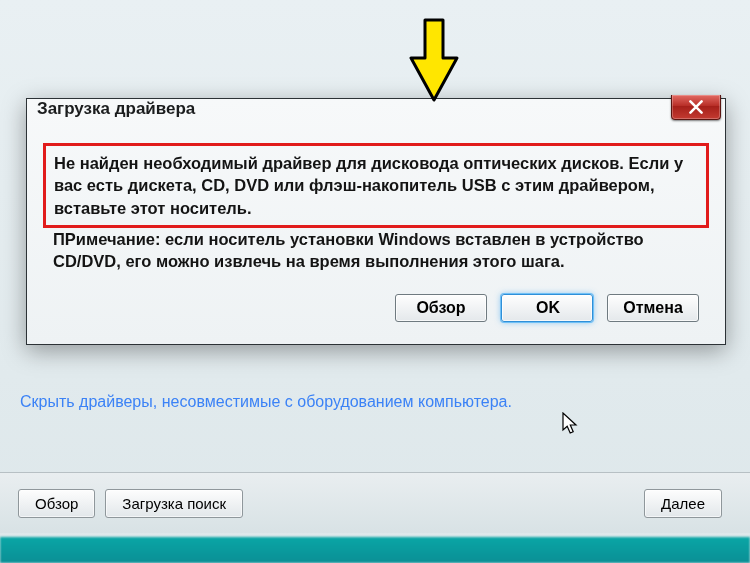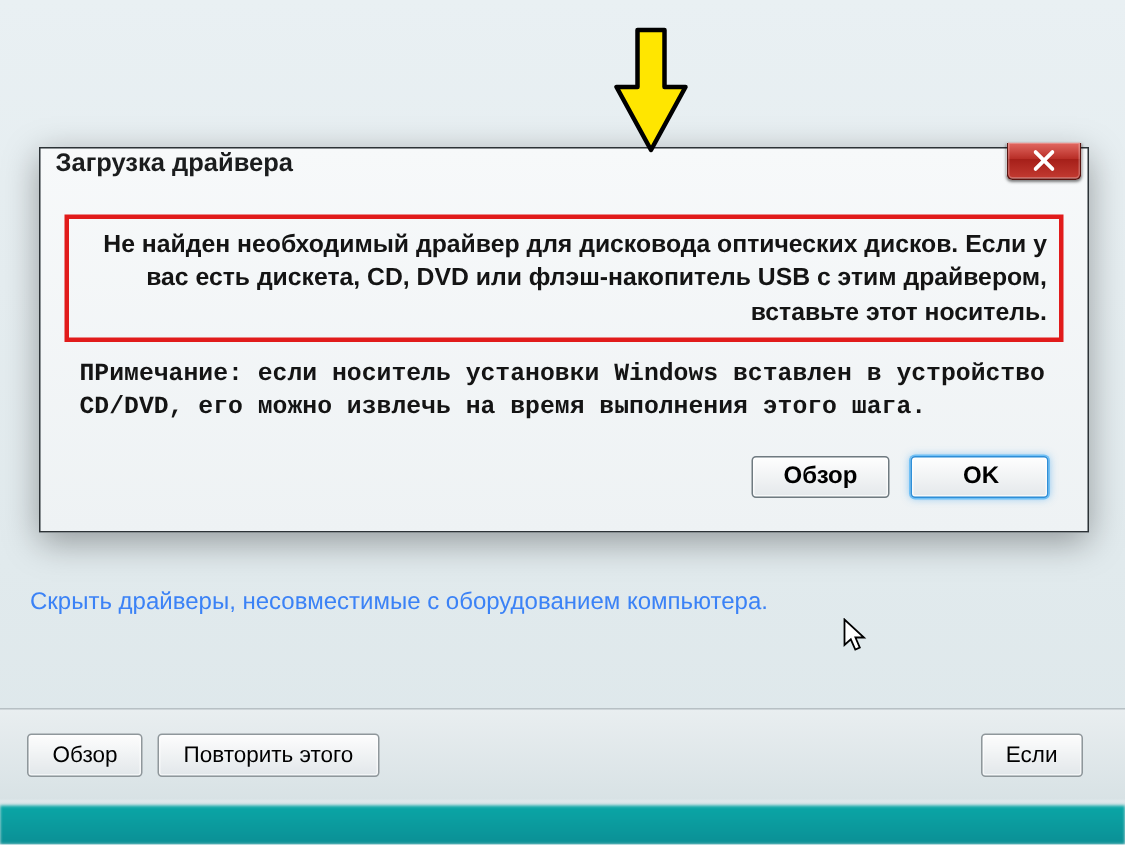--- a/index.html
+++ b/index.html
@@ -76,30 +76,28 @@
   box-shadow: inset 0 0 0 1px rgba(255,255,255,.25), 0 1px 2px rgba(0,0,0,.5);
   cursor: pointer;
 }
 .close-btn svg { width: 14px; height: 14px; }
 
 .dialog-body {
   padding: 8px 16px 16px 16px;
 }
 .msg-highlight {
   border: 3px solid #e11b1b;
-  padding: 6px 8px 6px 20px;
-  margin-bottom: 10px;
-  text-align: right;
+  padding: 6px 8px 6px 8px;
 }
 .msg-highlight p, .note p { margin: 0; }
 .msg-highlight, .note {
   font-size: 16.5px; font-weight: 700; line-height: 1.35;
   color: #141414;
 }
-.note { padding: 0 10px 4px 10px; font-family: Liberation Mono, monospace; }
+.note { padding: 0 10px 4px 10px; }
 
 .dialog-buttons {
   display: flex; justify-content: flex-end; gap: 14px;
   padding: 18px 10px 6px 0;
 }
 .dlg-btn {
   min-width: 92px; padding: 4px 14px;
   background: linear-gradient(#fefefe, #e4e8eb);
   border: 1px solid #6f7a80;
   border-radius: 3px;
@@ -113,23 +111,23 @@
   padding-left: 16px;
 }
 </style>
 </head>
 <body>
 
 <div class="bg-checkbox-row">Скрыть драйверы, несовместимые с оборудованием компьютера.</div>
 
 <div class="bg-bottom-bar">
   <button class="bg-btn">Обзор</button>
-  <button class="bg-btn">Повторить этого</button>
+  <button class="bg-btn">Загрузка поиск</button>
   <div class="bg-right">
-    <button class="bg-btn">Если</button>
+    <button class="bg-btn">Далее</button>
   </div>
 </div>
 <div class="bg-teal-strip"></div>
 
 <div class="dialog">
   <div class="titlebar">
     <span>Загрузка драйвера</span>
     <div class="close-btn">
       <svg viewBox="0 0 10 10">
         <path d="M1 1 L9 9 M9 1 L1 9" stroke="#fff" stroke-width="1.8" fill="none" stroke-linecap="round"></path>
@@ -141,20 +139,21 @@
     <div class="msg-highlight">
       <p>Не найден необходимый драйвер для дисковода оптических дисков. Если у вас есть дискета, CD, DVD или флэш-накопитель USB с этим драйвером, вставьте этот носитель.</p>
     </div>
     <div class="note">
       <p>ПРимечание: если носитель установки Windows вставлен в устройство CD/DVD, его можно извлечь на время выполнения этого шага.</p>
     </div>
 
     <div class="dialog-buttons">
       <button class="dlg-btn">Обзор</button>
       <button class="dlg-btn default">OK</button>
+      <button class="dlg-btn">Отмена</button>
     </div>
   </div>
 </div>
 
 <svg class="yellow-arrow" viewBox="0 0 50 84">
   <path d="M16 2 H34 V40 H48 L25 82 L2 40 H16 Z" fill="#ffe600" stroke="#000" stroke-width="3" stroke-linejoin="round"></path>
 </svg>
 
 <svg class="cursor" viewBox="0 0 17 24">
   <path d="M1 1 L1 18 L5.2 14.2 L8.2 21 L11.2 19.7 L8.3 13 L14 13 Z" fill="#fff" stroke="#000" stroke-width="1.2"></path>

